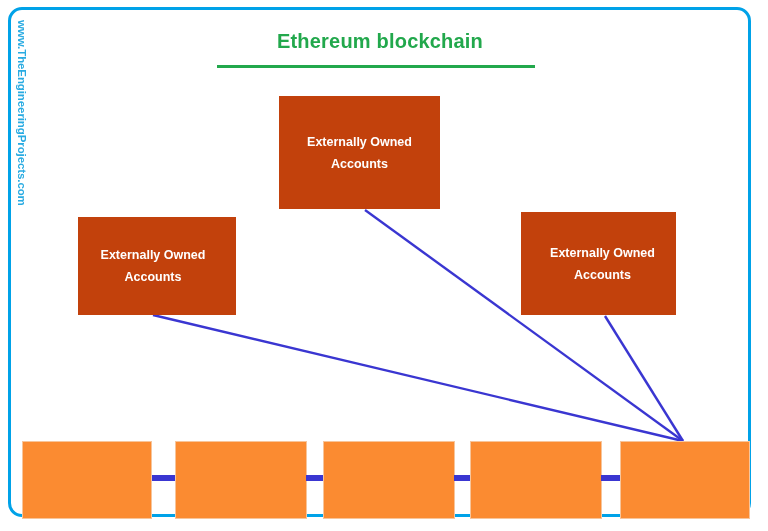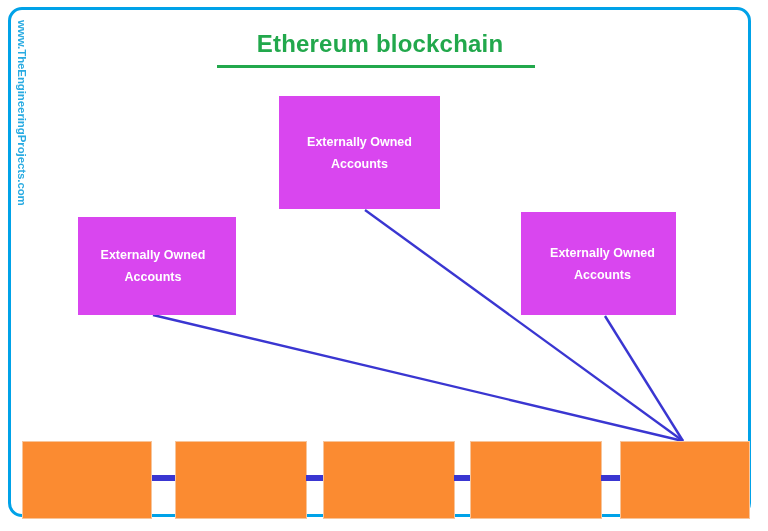--- a/index.html
+++ b/index.html
@@ -43,36 +43,36 @@
     line-height: 16px;
   }
   
   #title {
     position: absolute;
     left: 200px;
     top: 30px;
     width: 360px;
     text-align: center;
     color: #22a84c;
-    font-size: 24px;
+    font-size: 20px;
     font-weight: bold;
     letter-spacing: 0.2px;
   }
   #title-underline {
     position: absolute;
     left: 217px;
     top: 65px;
     width: 318px;
     height: 3px;
     background: #22a84c;
   }
   
   .eoa-box {
     position: absolute;
-    background: #d946ef;
+    background: #c2410c;
     display: flex;
     align-items: center;
     justify-content: center;
     box-sizing: border-box;
   }
   .eoa-label {
     color: #ffffff;
     font-size: 12.5px;
     font-weight: bold;
     text-align: center;

